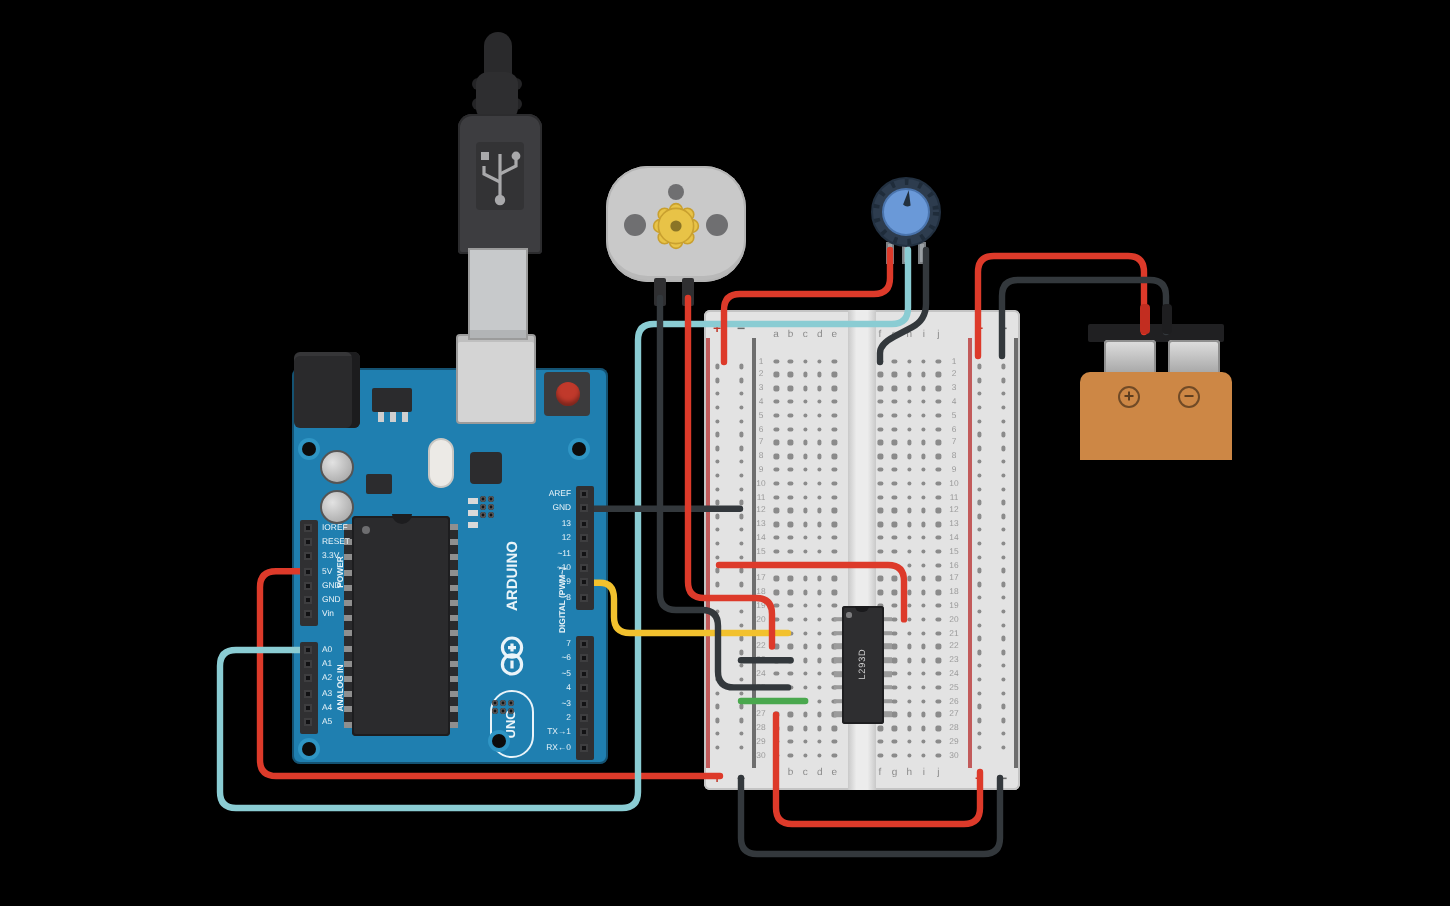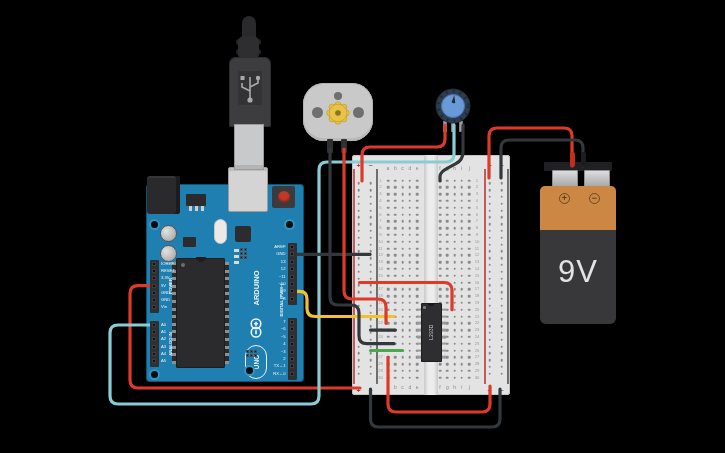--- a/index.html
+++ b/index.html
@@ -690,23 +690,20 @@
   </div>
 
   <div id="battery" class="abs">
     <div id="bat-topbar"></div>
     <div class="bat-term" style="left:12px"></div>
     <div class="bat-term" style="left:44px"></div>
     <div id="bat-orange">
       <div class="bat-sym" style="left:19px">+</div>
       <div class="bat-sym" style="left:49px">−</div>
     </div>
-    <div id="bat-black">
-      <div id="bat-label">9V</div>
-    </div>
   </div>
 
   <svg id="wires" class="abs" viewBox="0 0 725 453">
       <path d="M 152 285.6 L 138 285.6 Q 130 285.6 130 293.6 L 130 380 Q 130 388 138 388 L 360 388" fill="none" stroke="#dd3a2a" stroke-width="3.2" stroke-linecap="round" stroke-linejoin="round" style="pointer-events: auto;"></path>
       <path d="M 152 325 L 118 325 Q 110 325 110 333 L 110 396 Q 110 404 118 404 L 311 404 Q 319 404 319 396 L 319 170 Q 319 162 327 162 L 446 162 Q 454 162 454 154 L 454 125" fill="none" stroke="#8accd3" stroke-width="3.2" stroke-linecap="round" stroke-linejoin="round" style="pointer-events: auto;"></path>
       <path d="M 293 291.4 L 300 291.4 Q 307 291.4 307 299.4 L 307 308.5 Q 307 316.5 315 316.5 L 394 316.5" fill="none" stroke="#f2c12e" stroke-width="3.2" stroke-linecap="round" stroke-linejoin="round" style="pointer-events: auto;"></path>
       <path d="M 293 254.4 L 370 254.4" fill="none" stroke="#33383c" stroke-width="3.2" stroke-linecap="round" stroke-linejoin="round" style="pointer-events: auto;"></path>
       <path d="M 330 149 L 330 297 Q 330 305 338 305 L 351 305 Q 359 305 359 313 L 359 335.7 Q 359 343.7 367 343.7 L 394 343.7" fill="none" stroke="#33383c" stroke-width="3.2" stroke-linecap="round" stroke-linejoin="round" style="pointer-events: auto;"></path>
       <path d="M 344 149 L 344 291 Q 344 299 352 299 L 378 299 Q 386 299 386 307 L 386 323.3" fill="none" stroke="#dd3a2a" stroke-width="3.2" stroke-linecap="round" stroke-linejoin="round" style="pointer-events: auto;"></path>
       <path d="M 359.5 282.5 L 444 282.5 Q 452 282.5 452 290.5 L 452 309.7" fill="none" stroke="#dd3a2a" stroke-width="3.2" stroke-linecap="round" stroke-linejoin="round" style="pointer-events: auto;"></path>

